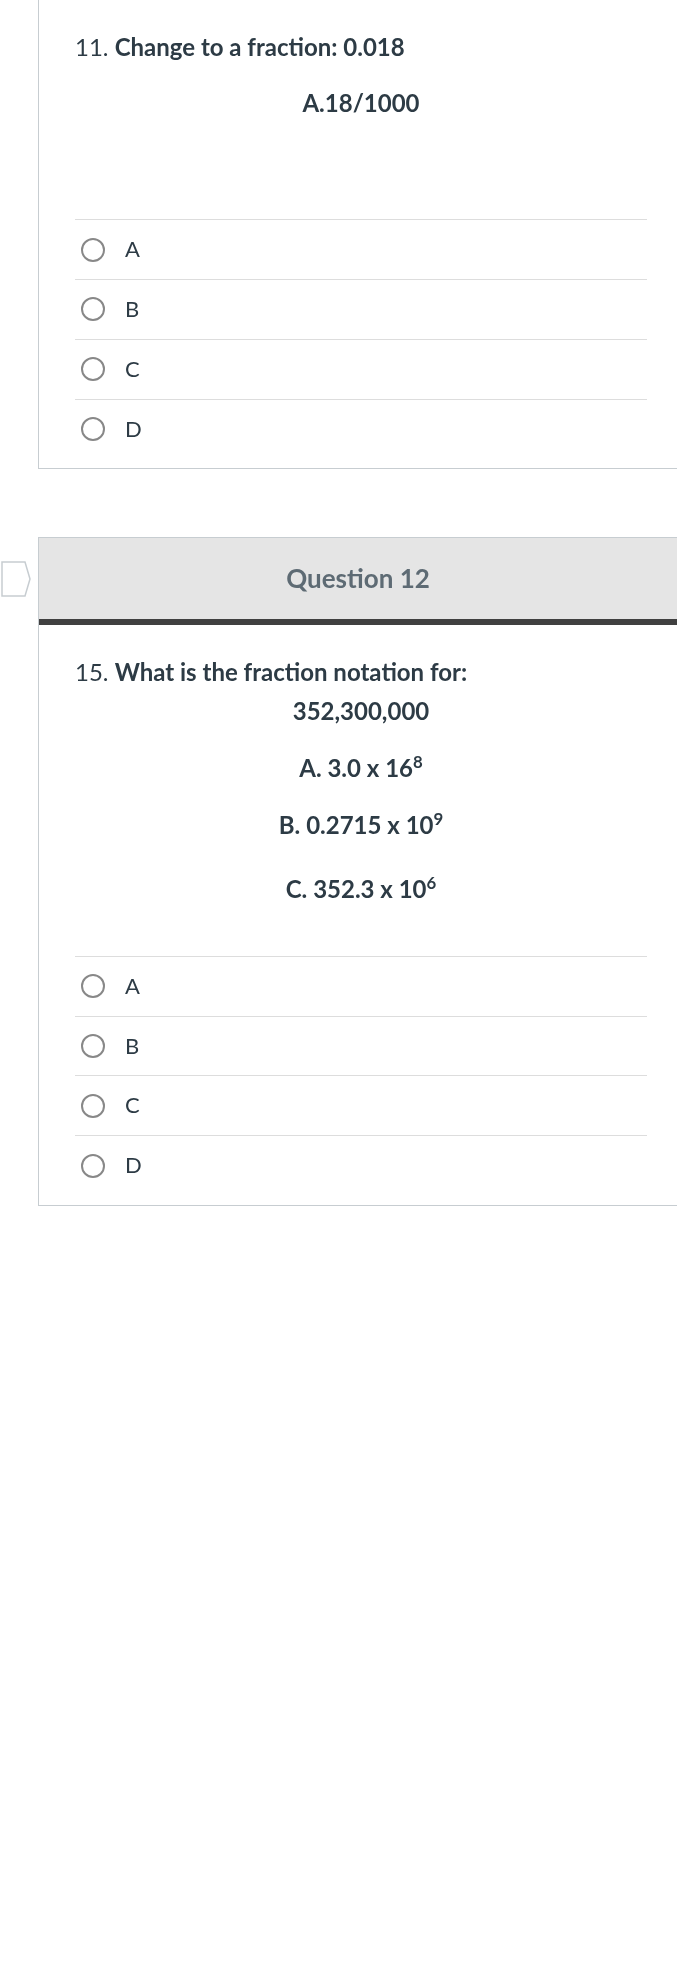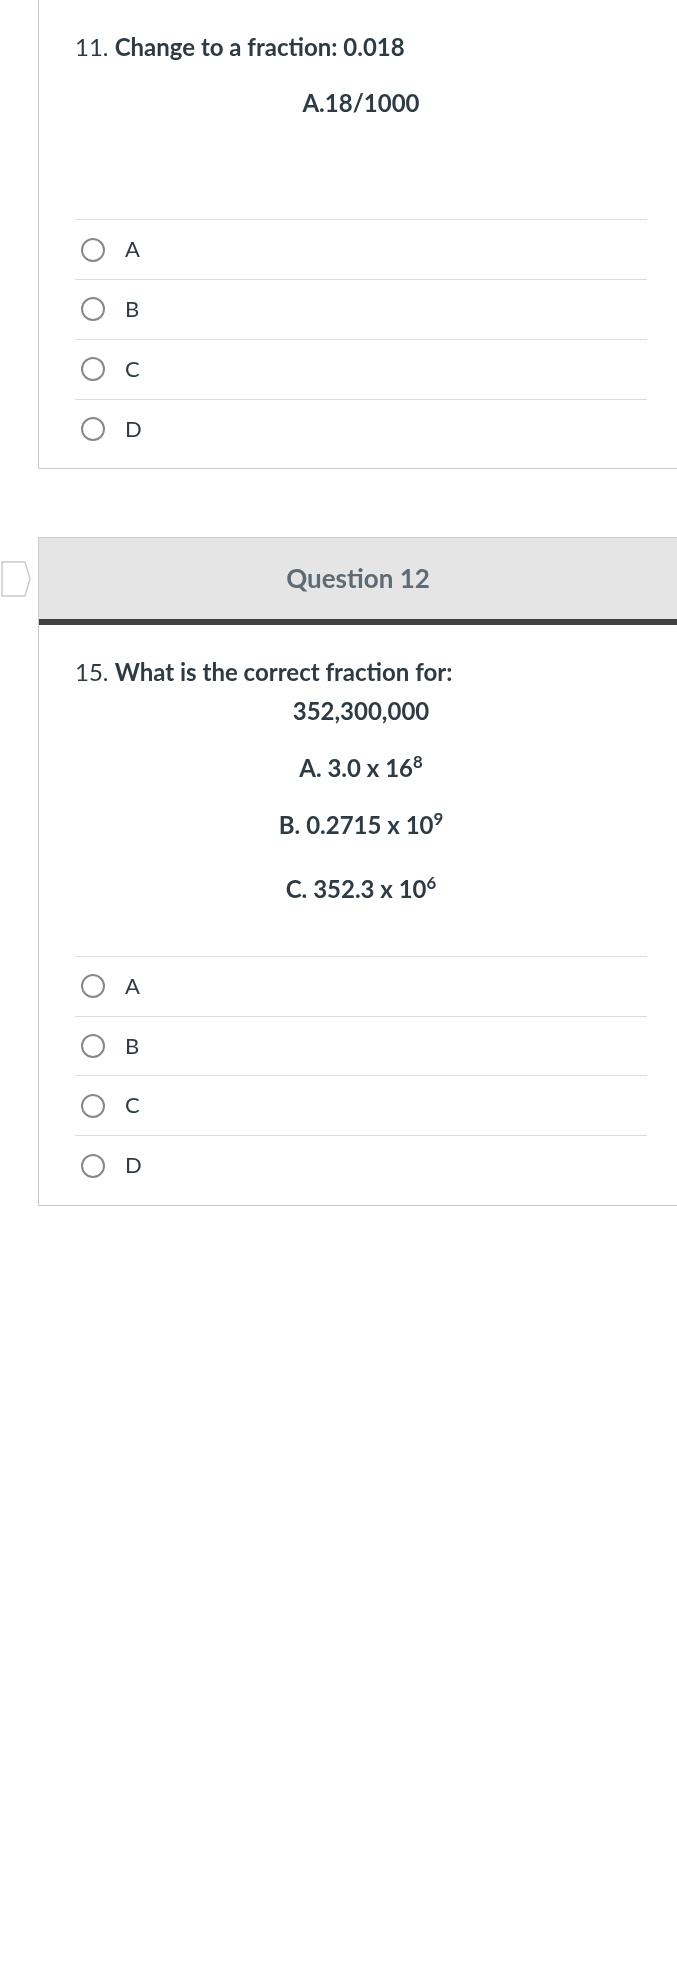--- a/index.html
+++ b/index.html
@@ -132,21 +132,21 @@
       <span class="side-bookmark">
         <svg viewBox="0 0 30 36" width="30" height="36">
           <path d="M1 1 H24 L29 18 L24 35 H1 Z" fill="#fff" stroke="#c7cdd1" stroke-width="1.5"></path>
         </svg>
       </span>
       <span>Question 12</span>
     </div>
     <div class="question-body">
       <p class="prompt-line" style="margin-bottom:6px;">
         <span class="qnum">15.</span>
-        <span class="qtext">What is the correct fraction for:</span>
+        <span class="qtext">What is the fraction notation for:</span>
       </p>
       <p class="choice-text continuation" style="padding-left:0;">352,300,000</p>
 
       <p class="choice-text" style="padding-left:0;">
         <span>A. 3.0 x 16</span><sup>8</sup>
       </p>
       <p class="choice-text" style="padding-left:0;">
         <span>B. 0.2715 x 10</span><sup>9</sup>
       </p>
       <p class="choice-text" style="padding-left:0;margin-top:30px;">

